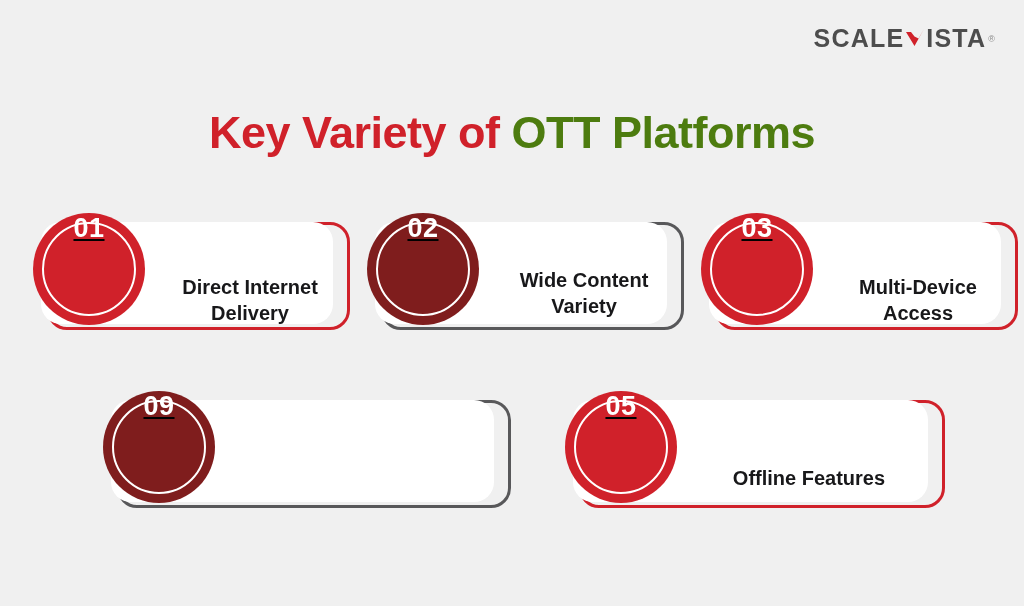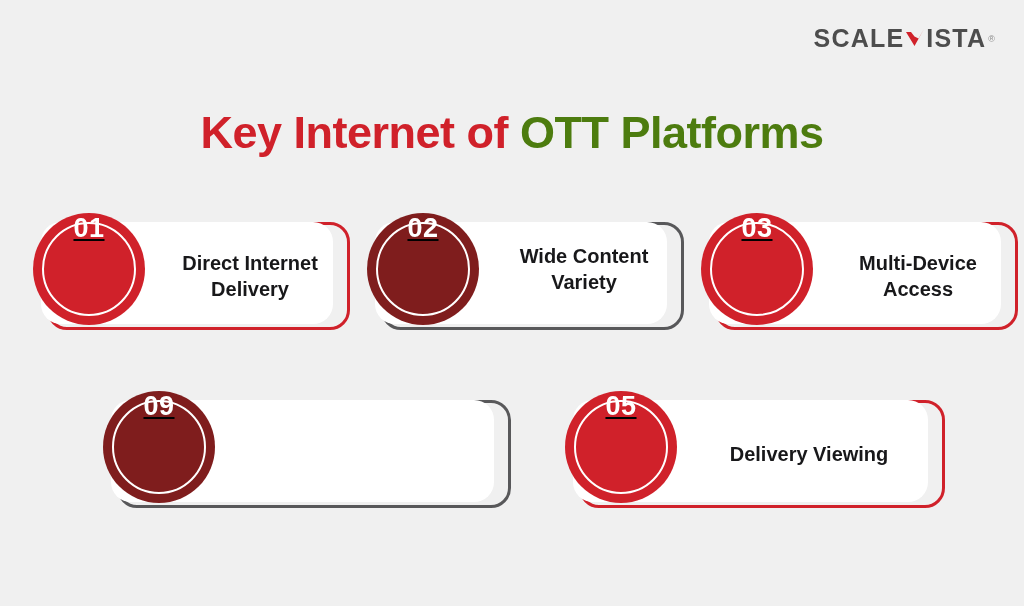--- a/index.html
+++ b/index.html
@@ -146,20 +146,21 @@
   .card-label {
     position: absolute;
     z-index: 4;
     color: #18181a;
     font-family: "Liberation Sans", sans-serif;
     font-weight: bold;
     font-size: 20px;
     line-height: 1.32;
     text-align: center;
     white-space: pre-line;
+    margin-top: 24px;
   }
 </style>
 </head>
 <body>
 
 <div class="canvas">
 
   <div class="logo">
     <span class="logo-text">
       <span>SCALE</span>
@@ -167,21 +168,21 @@
         <svg viewBox="0 0 20 22" width="20" height="22" aria-hidden="true">
           <path d="M1 4 L9.5 18 L19 1 L13.5 10.5 L9.5 8.5 L6 4 Z" fill="#d0212a"></path>
         </svg>
       </span>
       <span>ISTA</span>
       <span class="logo-reg">®</span>
     </span>
   </div>
 
   <h1 class="title">
-    <span class="accent">Key Internet of </span><span class="neutral">OTT Platforms</span>
+    <span class="accent">Key Variety of </span><span class="neutral">OTT Platforms</span>
   </h1>
 
   <div class="card" style="left:33px; top:222px; width:300px;">
     <div class="card-accent" style="left:14px; width:297px;"></div>
     <div class="card-plate" style="left:8px; width:292px;"></div>
     <div class="card-circle">
       <span class="card-number">01</span>
     </div>
     <div class="card-label" style="left:124px; width:186px; top:28px;">Direct Internet
 Delivery</div>
@@ -214,16 +215,16 @@
       <span class="card-number">09</span>
     </div>
   </div>
 
   <div class="card" style="left:565px; top:400px; width:380px;">
     <div class="card-accent" style="left:14px; width:360px;"></div>
     <div class="card-plate" style="left:8px; width:355px;"></div>
     <div class="card-circle">
       <span class="card-number">05</span>
     </div>
-    <div class="card-label" style="left:124px; width:240px; top:41px;">Delivery Viewing</div>
+    <div class="card-label" style="left:124px; width:240px; top:41px;">Offline Features</div>
   </div>
 
 </div>
 
 </body></html>

